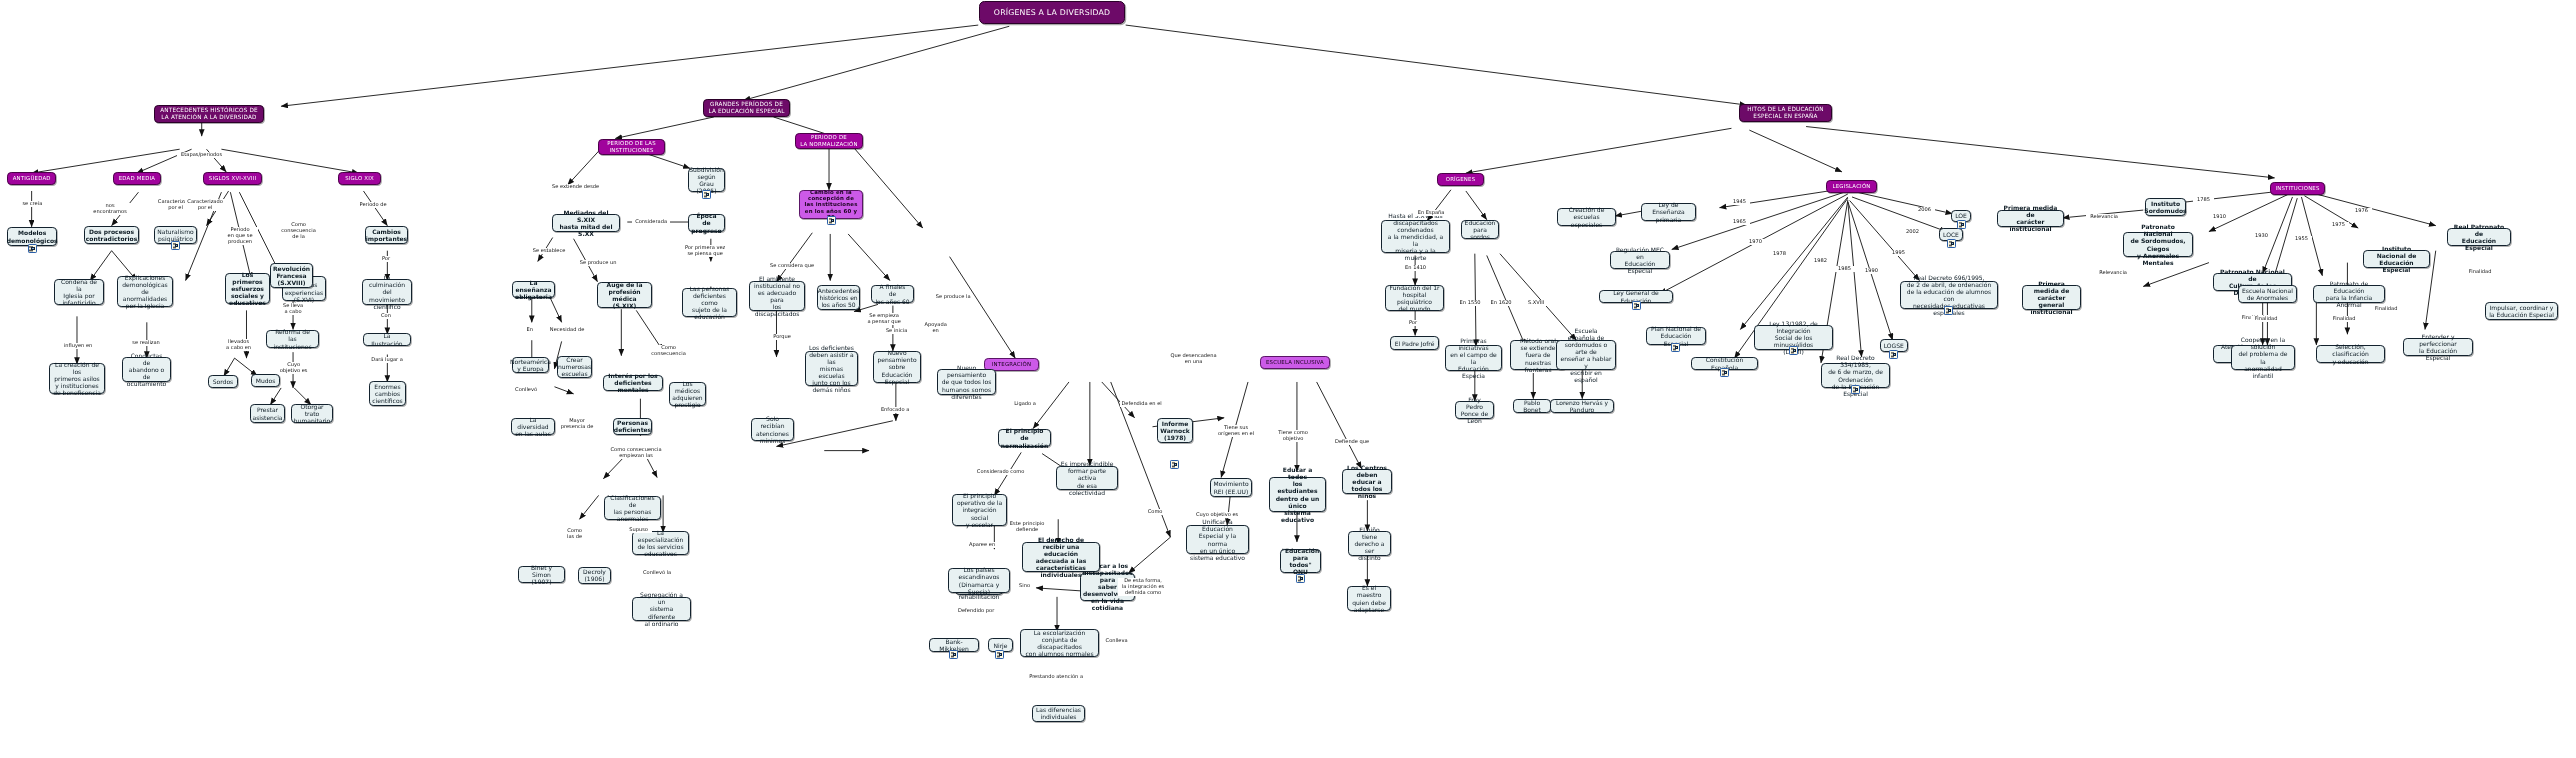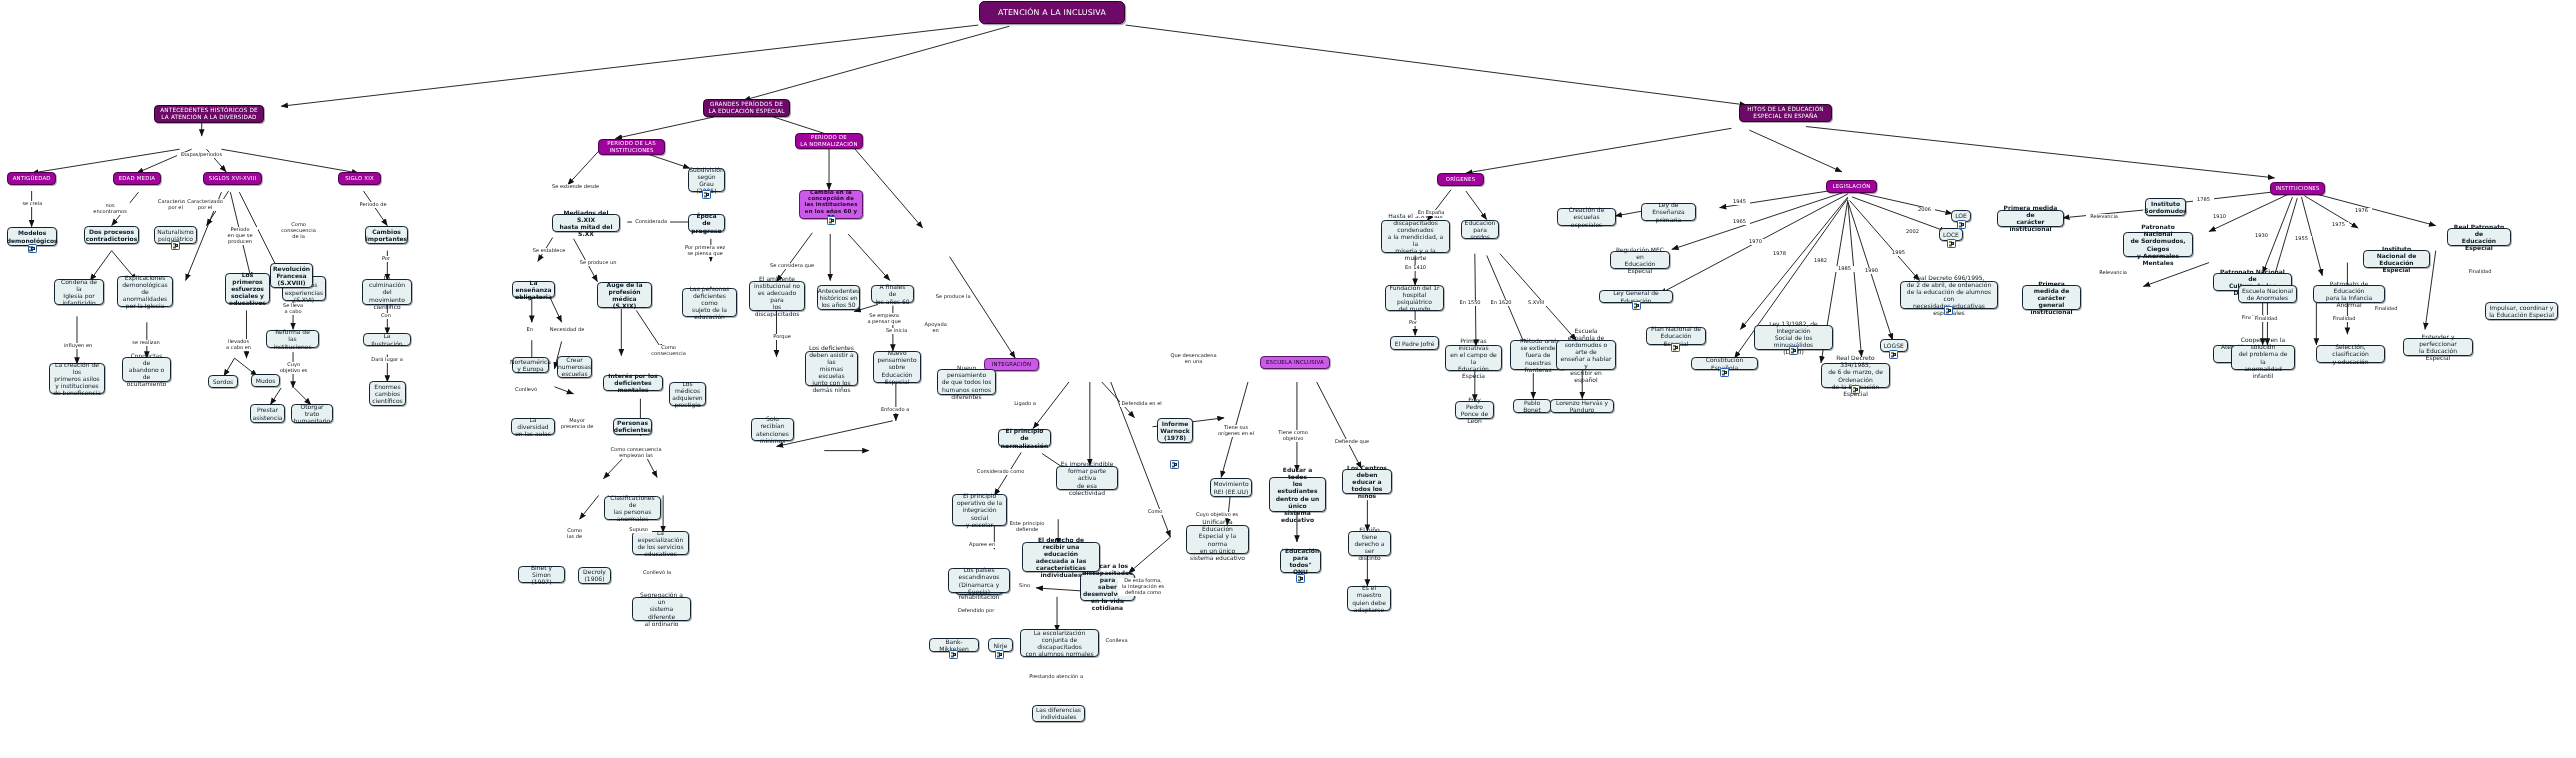--- a/index.html
+++ b/index.html
@@ -259,21 +259,21 @@
       <path d="M3590,352 L3455,365" marker-end="url(#ah)"></path>
       <path d="M3700,440 L3590,480" marker-end="url(#ah)"></path>
       <path d="M3790,500 L3790,578" marker-end="url(#ah)"></path>
       <path d="M3798,500 L3798,578" marker-end=""></path>
       <path d="M3880,500 L3880,578" marker-end="url(#ah)"></path>
       <path d="M3932,440 L3932,560" marker-end="url(#ah)"></path>
       <path d="M4080,420 L4062,552" marker-end="url(#ah)"></path>
     </g>
   </svg>
 
-  <div class="node n-root" style="left:979px;top:1.2px;width:146px;height:23px;">ATENCIÓN A LA INCLUSIVA</div>
+  <div class="node n-root" style="left:979px;top:1.2px;width:146px;height:23px;">ORÍGENES A LA DIVERSIDAD</div>
 
   <div class="node n-major" style="left:154px;top:105px;width:110px;height:18px;">ANTECEDENTES HISTÓRICOS  DE
 LA ATENCIÓN A LA DIVERSIDAD</div>
   <div class="node n-major" style="left:703px;top:99px;width:87px;height:18px;">GRANDES PERÍODOS DE
 LA EDUCACIÓN ESPECIAL</div>
   <div class="node n-major" style="left:1739px;top:104px;width:93px;height:18px;">HITOS DE LA EDUCACIÓN
 ESPECIAL EN ESPAÑA</div>
 
   <div class="node n-sub" style="left:7.2px;top:172px;width:49px;height:13px;">ANTIGÜEDAD</div>
   <div class="node n-sub" style="left:113px;top:172px;width:48px;height:13px;">EDAD MEDIA</div>

